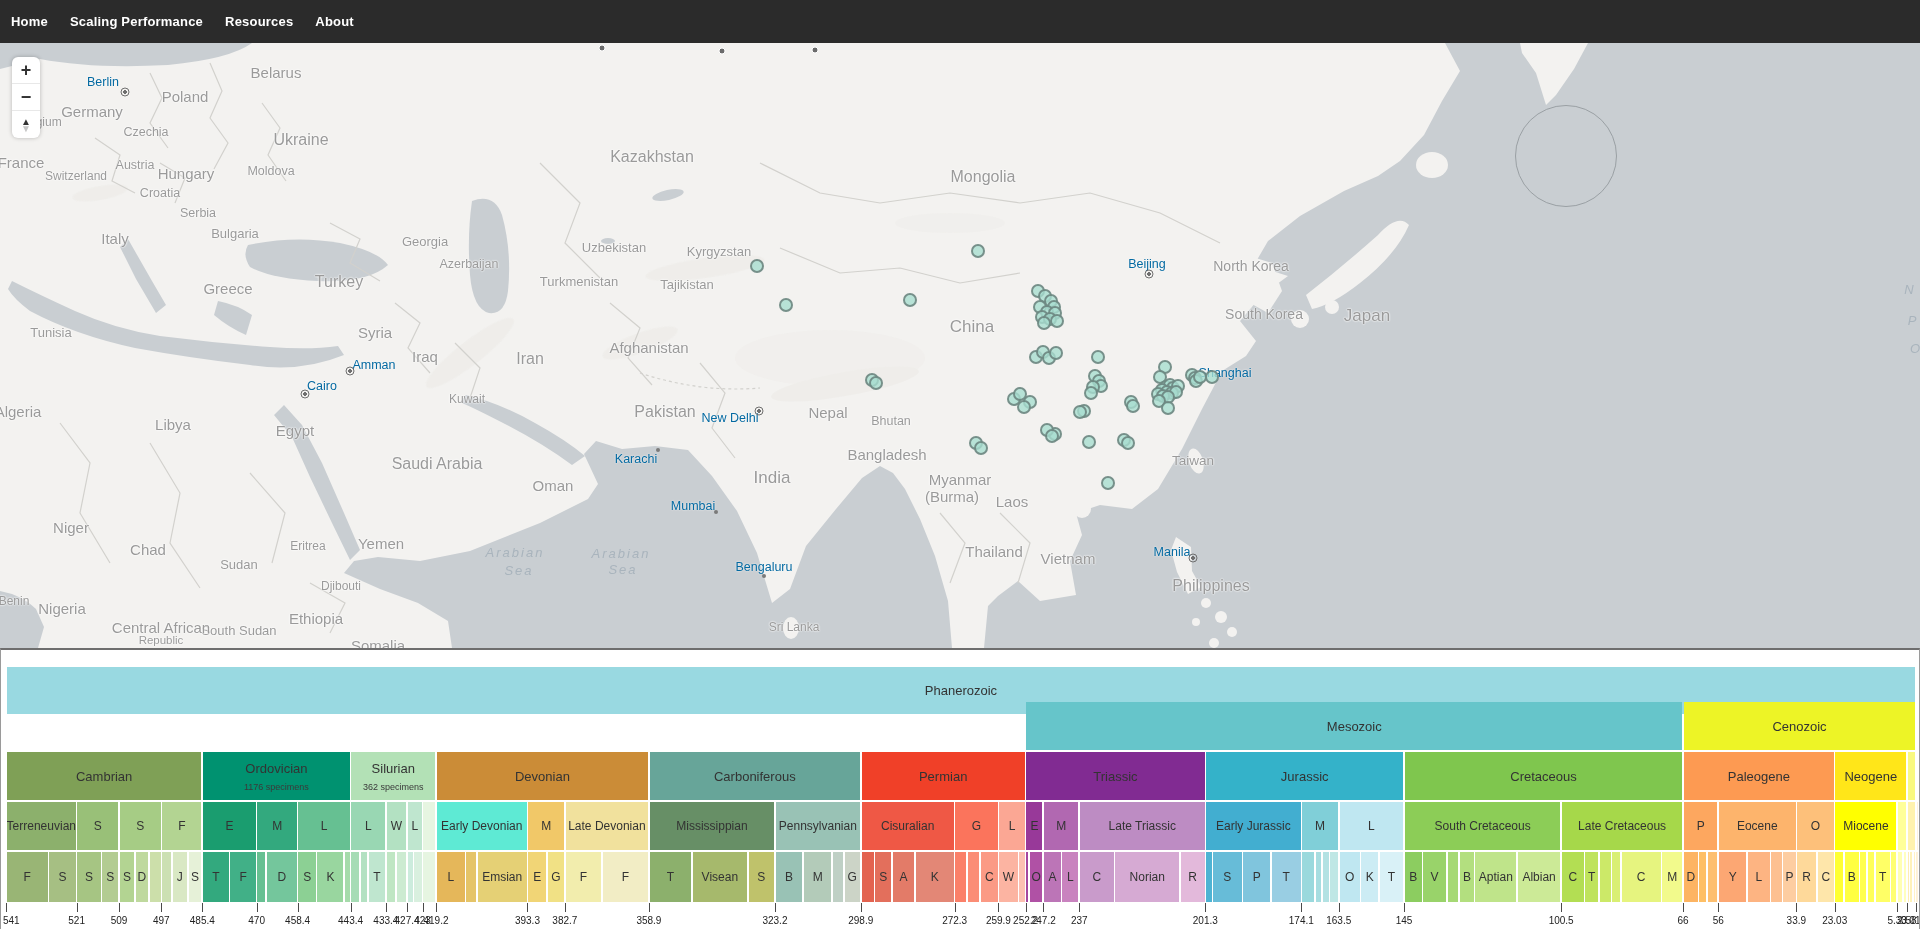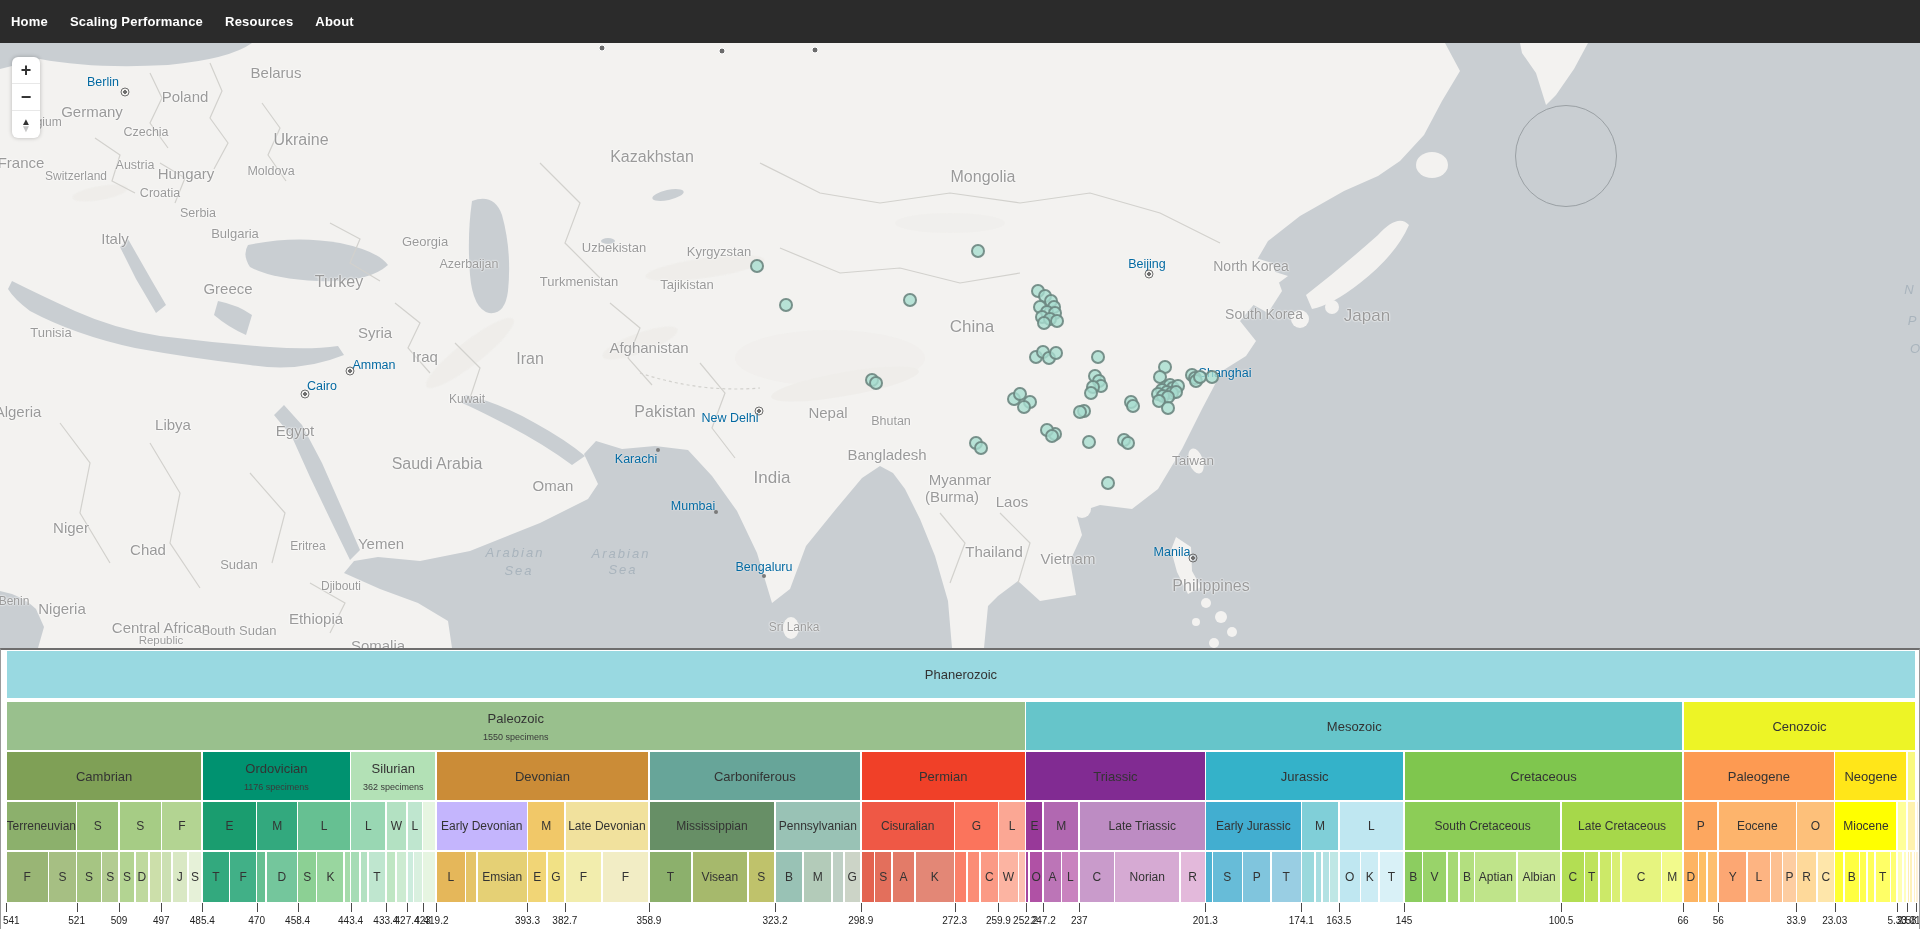--- a/index.html
+++ b/index.html
@@ -312,30 +312,26 @@
         <span>−</span>
       </div>
     <div class="ctrl-btn compass">
       <span class="n">▲</span>
         <span class="s">▼</span>
     </div>
   </div>
 </div>
 
 <div class="timescale">
-    <div class="ts-row row-eons" style="top: 1px; height: 47px;">
+    <div class="ts-row row-eons" style="top: 17px; height: 47px;">
       <div class="ts-cell" style="left: 5.8px; width: 1908.4px; background: rgb(153, 217, 225);">
         <span class="ts-label">Phanerozoic</span>
       </div>
     </div>
     <div class="ts-row row-eras" style="top: 52px; height: 48px;">
-      <div class="ts-cell" style="left: 5.8px; width: 1018.01px; background: rgb(153, 192, 141);">
-        <span class="ts-label">Paleozoic</span>
-        <span class="ts-sub">1550 specimens</span>
-      </div>
       <div class="ts-cell" style="left: 1025.41px; width: 655.779px; background: rgb(102, 197, 202);">
         <span class="ts-label">Mesozoic</span>
       </div>
       <div class="ts-cell" style="left: 1682.79px; width: 231.413px; background: rgb(237, 244, 38);">
         <span class="ts-label">Cenozoic</span>
       </div>
     </div>
     <div class="ts-row row-periods" style="top: 102px; height: 48px;">
       <div class="ts-cell" style="left: 5.8px; width: 194.696px; background: rgb(127, 160, 86);">
         <span class="ts-label">Cambrian</span>
@@ -399,21 +395,21 @@
       <div class="ts-cell" style="left: 350.377px; width: 33.705px; background: rgb(153, 215, 179);">
         <span class="ts-label">L</span>
       </div>
       <div class="ts-cell" style="left: 385.682px; width: 19.583px; background: rgb(179, 225, 194);">
         <span class="ts-label">W</span>
       </div>
       <div class="ts-cell" style="left: 406.865px; width: 13.9342px; background: rgb(191, 230, 207);">
         <span class="ts-label">L</span>
       </div>
       <div class="ts-cell" style="left: 422.399px; width: 11.8159px; background: rgb(230, 245, 225);"></div>
-      <div class="ts-cell" style="left: 435.815px; width: 89.8399px; background: #c4b5fd;">
+      <div class="ts-cell" style="left: 435.815px; width: 89.8399px; background: #5eead4;">
         <span class="ts-label">Early Devonian</span>
       </div>
       <div class="ts-cell" style="left: 527.255px; width: 35.8233px; background: rgb(241, 200, 104);">
         <span class="ts-label">M</span>
       </div>
       <div class="ts-cell" style="left: 564.678px; width: 82.4259px; background: rgb(241, 225, 157);">
         <span class="ts-label">Late Devonian</span>
       </div>
       <div class="ts-cell" style="left: 648.704px; width: 124.439px; background: rgb(103, 143, 102);">
         <span class="ts-label">Mississippian</span>

